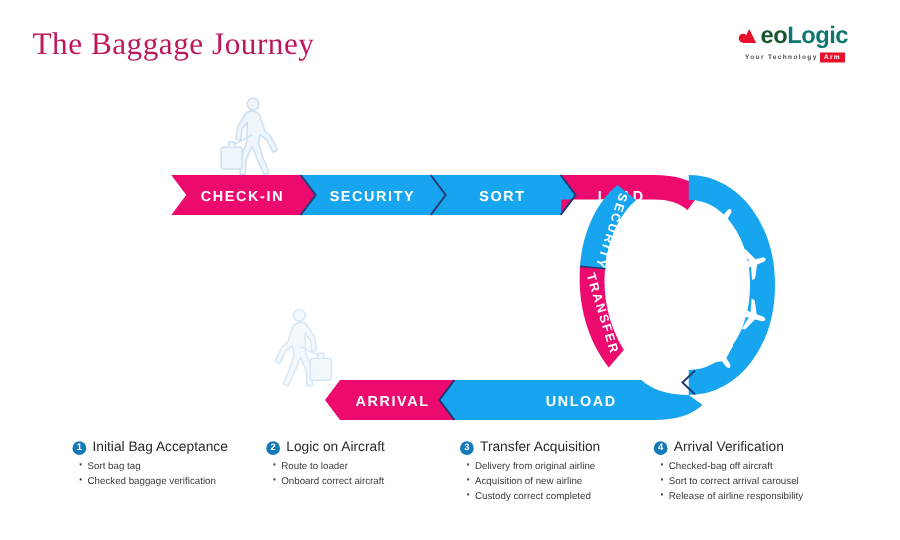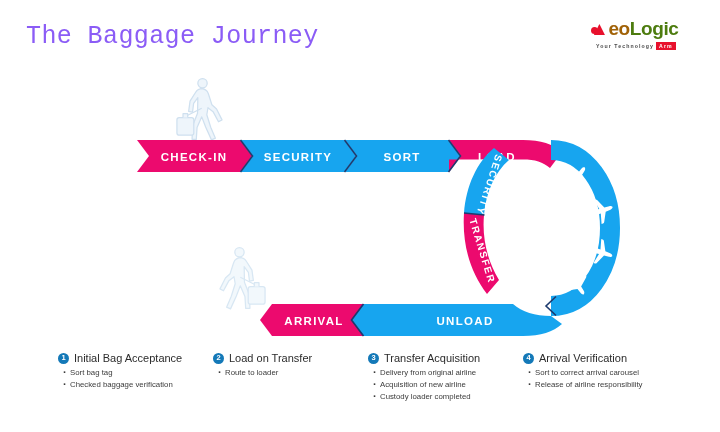--- a/index.html
+++ b/index.html
@@ -8,36 +8,36 @@
     width:720px;height:432px;overflow:hidden;
     background:#ffffff;
     font-family:"Liberation Sans", sans-serif;
     position:relative;
   }
   .stage{position:absolute;left:0;top:0;width:720px;height:432px;}
 
   
   #page-title{
     position:absolute;left:26px;top:22px;
-    font-family:Liberation Mono, monospace;
+    font-family:Liberation Serif, serif;
     font-size:25px;letter-spacing:.4px;
-    color:#8b5cf6;white-space:nowrap;text-align:right;
+    color:#be185d;white-space:nowrap;text-align:right;
   }
 
   
   #logo{position:absolute;right:18px;top:18px;width:112px;height:36px;}
   #logo .logo-main{
     position:absolute;left:0;top:0;width:112px;height:22px;
     font-family:"Liberation Sans", sans-serif;
     font-size:19px;font-weight:bold;letter-spacing:-.4px;
     white-space:nowrap;line-height:22px;
   }
   #logo .lg-a{color:#e8112d;}
-  #logo .lg-eo{color:#a16207;}
-  #logo .lg-logic{color:#4d7c0f;margin-top:16px;}
+  #logo .lg-eo{color:#14532d;}
+  #logo .lg-logic{color:#0f766e;margin-top:16px;}
   #logo .logo-tag{
     position:absolute;left:6px;top:24px;
     font-size:5.2px;letter-spacing:1.1px;font-weight:bold;
     color:#4a4a4a;white-space:nowrap;line-height:8px;
   }
   #logo .logo-tag .tag-arm{
     background:#e8112d;color:#fff;padding:1px 3px;margin-left:2px;
   }
   #logo .logo-dot{
     position:absolute;left:1px;top:9px;width:7px;height:7px;
@@ -209,39 +209,41 @@
         <div class="legend-badge">1</div>
         <div class="legend-title">Initial Bag Acceptance</div>
       </div>
       <div class="legend-item">Sort bag tag</div>
       <div class="legend-item">Checked baggage verification</div>
     </div>
 
     <div class="legend-col">
       <div class="legend-head">
         <div class="legend-badge">2</div>
-        <div class="legend-title">Load on Transfer</div>
+        <div class="legend-title">Logic on Aircraft</div>
       </div>
       <div class="legend-item">Route to loader</div>
+      <div class="legend-item">Onboard correct aircraft</div>
     </div>
 
     <div class="legend-col">
       <div class="legend-head">
         <div class="legend-badge">3</div>
         <div class="legend-title">Transfer Acquisition</div>
       </div>
       <div class="legend-item">Delivery from original airline</div>
       <div class="legend-item">Acquisition of new airline</div>
-      <div class="legend-item">Custody loader completed</div>
+      <div class="legend-item">Custody correct completed</div>
     </div>
 
     <div class="legend-col">
       <div class="legend-head">
         <div class="legend-badge">4</div>
         <div class="legend-title">Arrival Verification</div>
       </div>
+      <div class="legend-item">Checked-bag off aircraft</div>
       <div class="legend-item">Sort to correct arrival carousel</div>
       <div class="legend-item">Release of airline responsibility</div>
     </div>
 
   </div>
 
 </div>
 
 </body></html>

